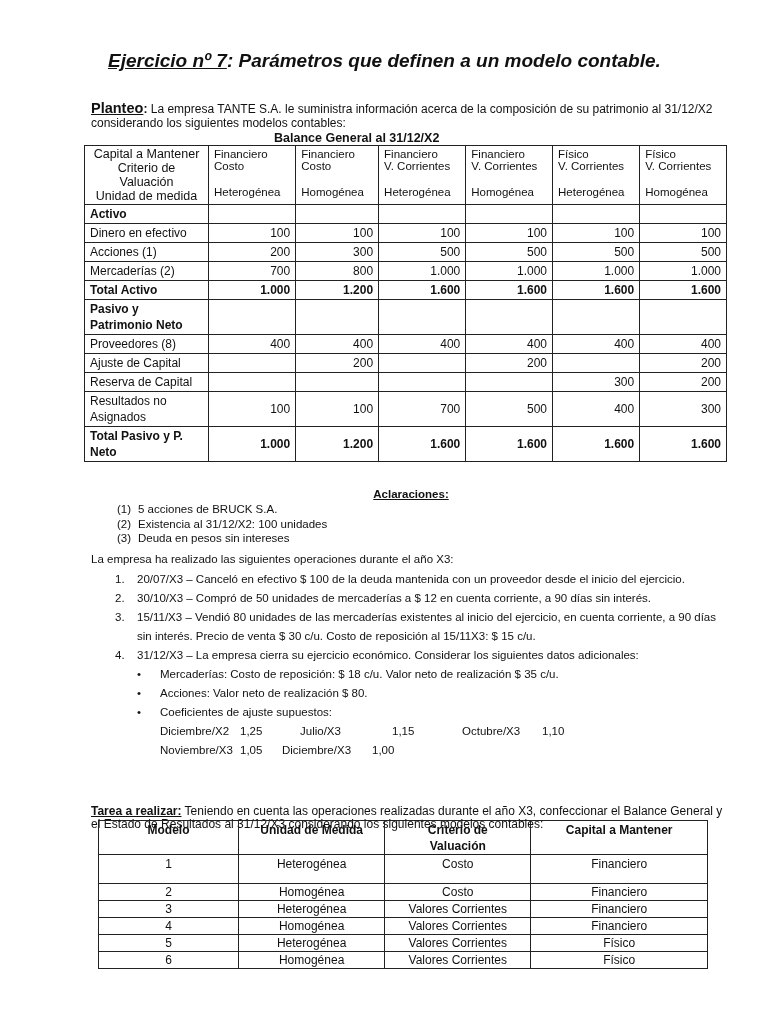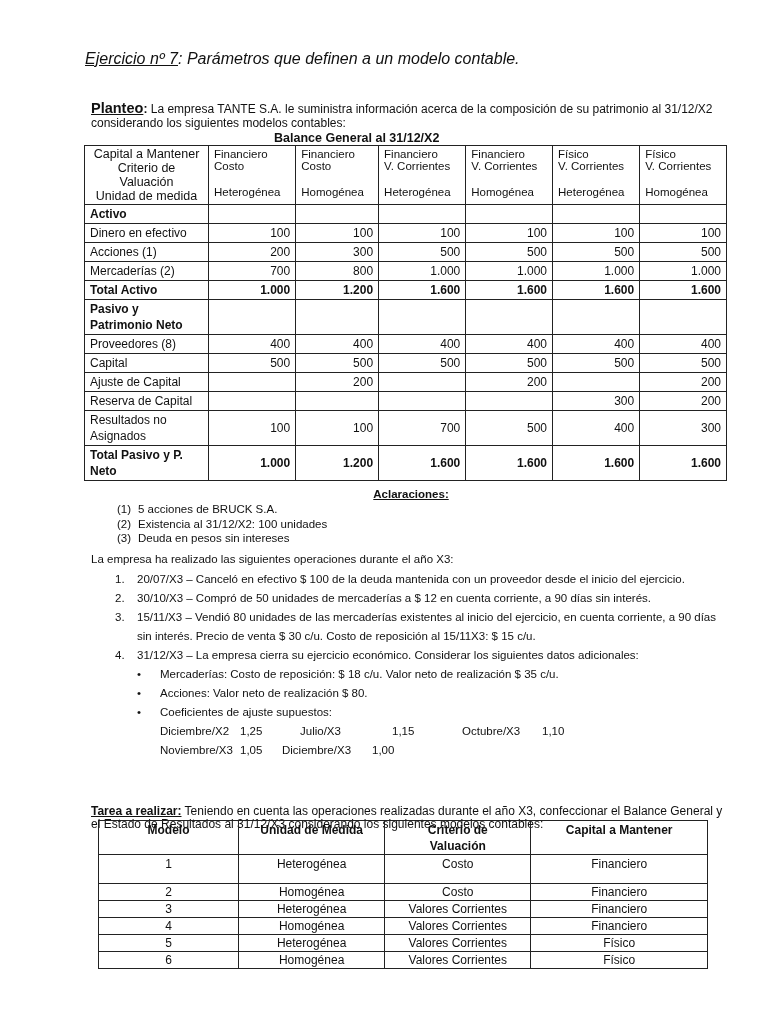--- a/index.html
+++ b/index.html
@@ -1,18 +1,18 @@
 <!DOCTYPE html>
 <html><head>
 <meta charset="utf-8">
 <style>
   html, body { margin: 0; padding: 0; background: #ffffff; }
   body { width: 768px; height: 1024px; position: relative; overflow: hidden;
          font-family: "Liberation Sans", sans-serif; color: #111; }
-  .title { position: absolute; left: 85px; top: 50px; font-size: 16px; font-weight: normal; font-style: italic; }
+  .title { position: absolute; left: 108px; top: 50px; font-size: 19px; font-weight: bold; font-style: italic; }
   .title .u { text-decoration: underline; }
   .planteo { position: absolute; left: 91px; top: 101px; width: 630px; font-size: 12px; line-height: 14px; }
   .planteo .lbl { font-size: 14.5px; font-weight: bold; text-decoration: underline; }
   .bal-title { position: absolute; left: 274px; top: 131px; font-size: 12.5px; font-weight: bold; }
   table.bal { position: absolute; left: 84px; top: 145px; width: 643px; border-collapse: collapse; font-size: 12px; }
   table.bal td { border: 1.5px solid #222; padding: 1px 5px; height: 16px; vertical-align: middle; }
   table.bal td.num { text-align: right; }
   table.bal tr.bold td { font-weight: bold; }
   table.bal td.hdr0 { text-align: center; font-size: 12.5px; line-height: 14px; width: 113px; }
   table.bal td.hdr { vertical-align: top; line-height: 12px; font-size: 11.5px; padding: 2px 5px; }
@@ -154,29 +154,20 @@
       <tr>
         <td>Proveedores (8)</td>
         <td class="num">400</td>
         <td class="num">400</td>
         <td class="num">400</td>
         <td class="num">400</td>
         <td class="num">400</td>
         <td class="num">400</td>
       </tr>
       <tr>
-        <td>Capital</td>
-        <td class="num">500</td>
-        <td class="num">500</td>
-        <td class="num">500</td>
-        <td class="num">500</td>
-        <td class="num">500</td>
-        <td class="num">500</td>
-      </tr>
-      <tr>
         <td>Ajuste de Capital</td>
         <td class="num"></td>
         <td class="num">200</td>
         <td class="num"></td>
         <td class="num">200</td>
         <td class="num"></td>
         <td class="num">200</td>
       </tr>
       <tr>
         <td>Reserva de Capital</td>

